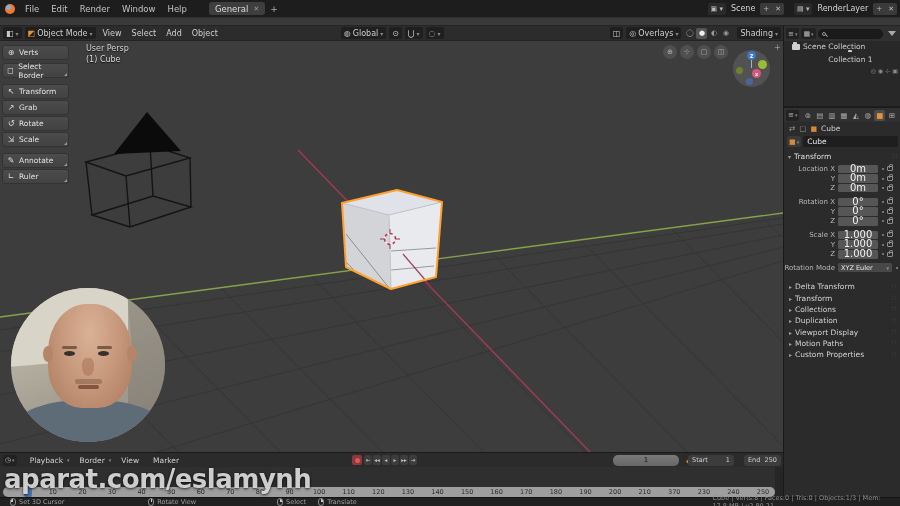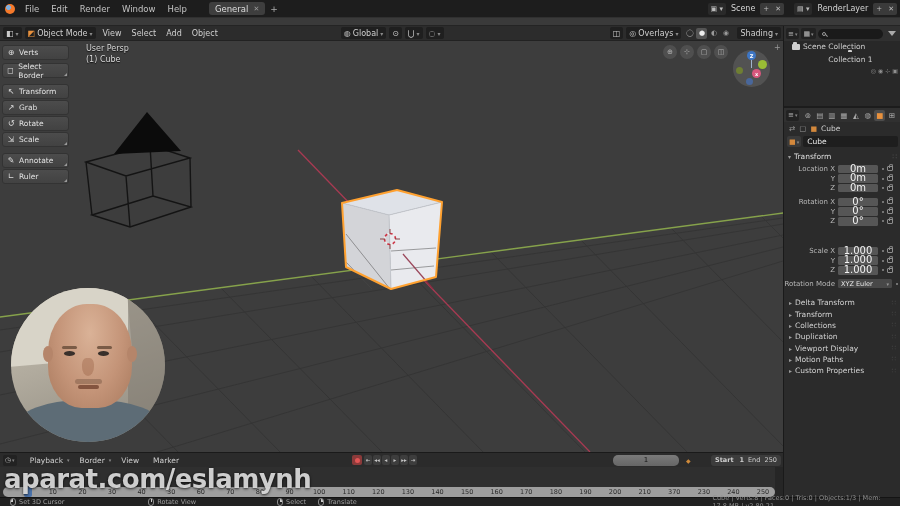--- a/index.html
+++ b/index.html
@@ -123,21 +123,21 @@
   .pname .icbtn{background:#3a3a3a;border-radius:2px;height:11px;display:flex;align-items:center;padding:0 2px;gap:1px;}
   .pname .icbtn .cube{color:#d3883c;font-size:7px;}
   .pname .icbtn .dd{font-size:5px;color:#888;}
   .pname .field{flex:1;height:11px;background:#1e1e1e;border-radius:2px;color:#ececec;
                 display:flex;align-items:center;padding-left:4px;font-size:7.5px;}
   .psec-title{display:flex;align-items:center;height:12px;padding:0 4px;gap:3px;color:#dedede;margin-top:2px;}
   .psec-title .grip{margin-left:auto;color:#555;}
   .trows{margin-top:2px;}
   .trow{display:flex;align-items:center;height:9.7px;}
   .trows div.trow:nth-of-type(4){margin-top:4px;}
-  .trows div.trow:nth-of-type(7){margin-top:20px;}
+  .trows div.trow:nth-of-type(7){margin-top:4px;}
   .trow .lb{flex:0 0 54px;text-align:right;padding-right:3px;color:#b8b8b8;font-size:7px;}
   .trow .val{width:40px;height:8.5px;background:#565656;border-radius:1.5px;color:#f2f2f2;
              font-size:10px;line-height:8.5px;text-align:center;}
   .dot{width:2px;height:2px;border-radius:50%;background:#8d8d8d;margin-left:4px;}
   .lock{width:6px;height:5px;border:1px solid #8d8d8d;border-radius:1px;margin-left:3px;position:relative;}
   .lock::before{content:"";position:absolute;left:1px;top:-3px;width:2px;height:3px;
                 border:1px solid #8d8d8d;border-bottom:none;border-radius:2px 2px 0 0;}
   .rmode{display:flex;align-items:center;height:11px;margin-top:3px;}
   .rmode .lb{flex:0 0 54px;text-align:right;padding-right:3px;color:#b8b8b8;font-size:7px;}
   .rmode .dd{width:54px;height:9.5px;background:#484848;border-radius:1.5px;color:#e8e8e8;font-size:6.5px;
@@ -649,21 +649,21 @@
 
       <span class="pbtn">⇤</span>
           <span class="pbtn">◂◂</span>
           <span class="pbtn">◂</span>
           <span class="pbtn">▸</span>
           <span class="pbtn">▸▸</span>
           <span class="pbtn">⇥</span>
         </span>
       <span class="framefield">1</span>
       <span class="keydot">◆</span>
-      <span class="sepill" style="left:711px;width:37px;font-weight:bold;">
+      <span class="sepill" style="left:688px;width:46px;">
         <span>Start</span>
         <span>1</span>
       </span>
       <span class="sepill" style="left:744px;width:37px;">
         <span>End</span>
         <span>250</span>
       </span>
     </div>
     <div class="tbody">
       <div class="tl-endgap"></div>

